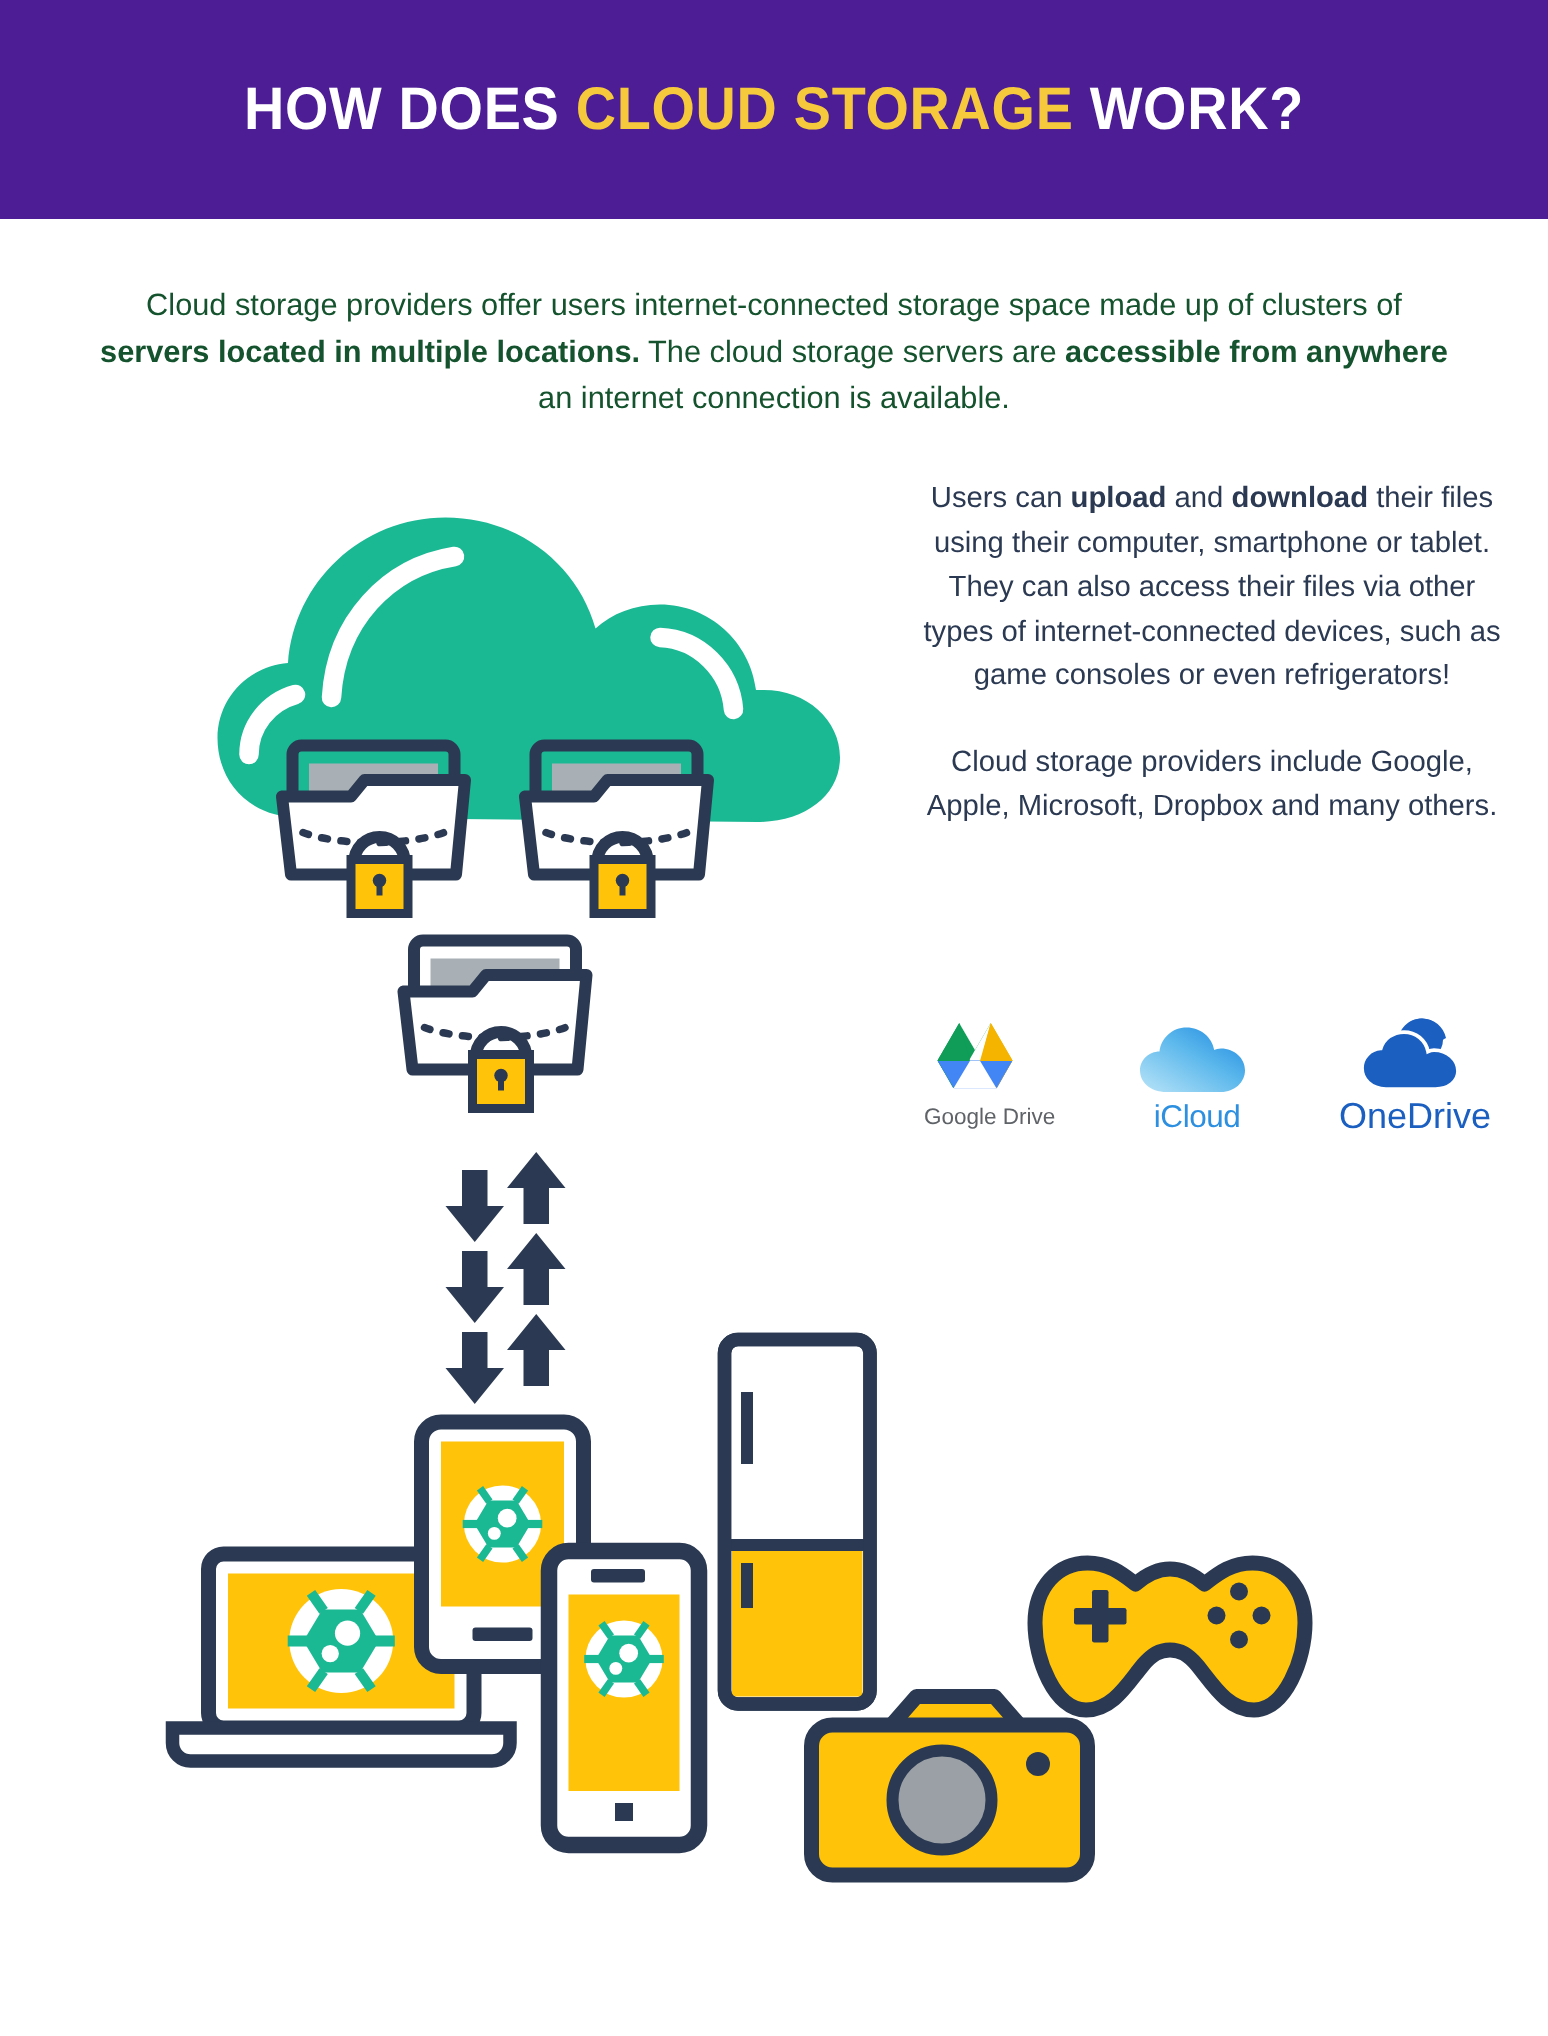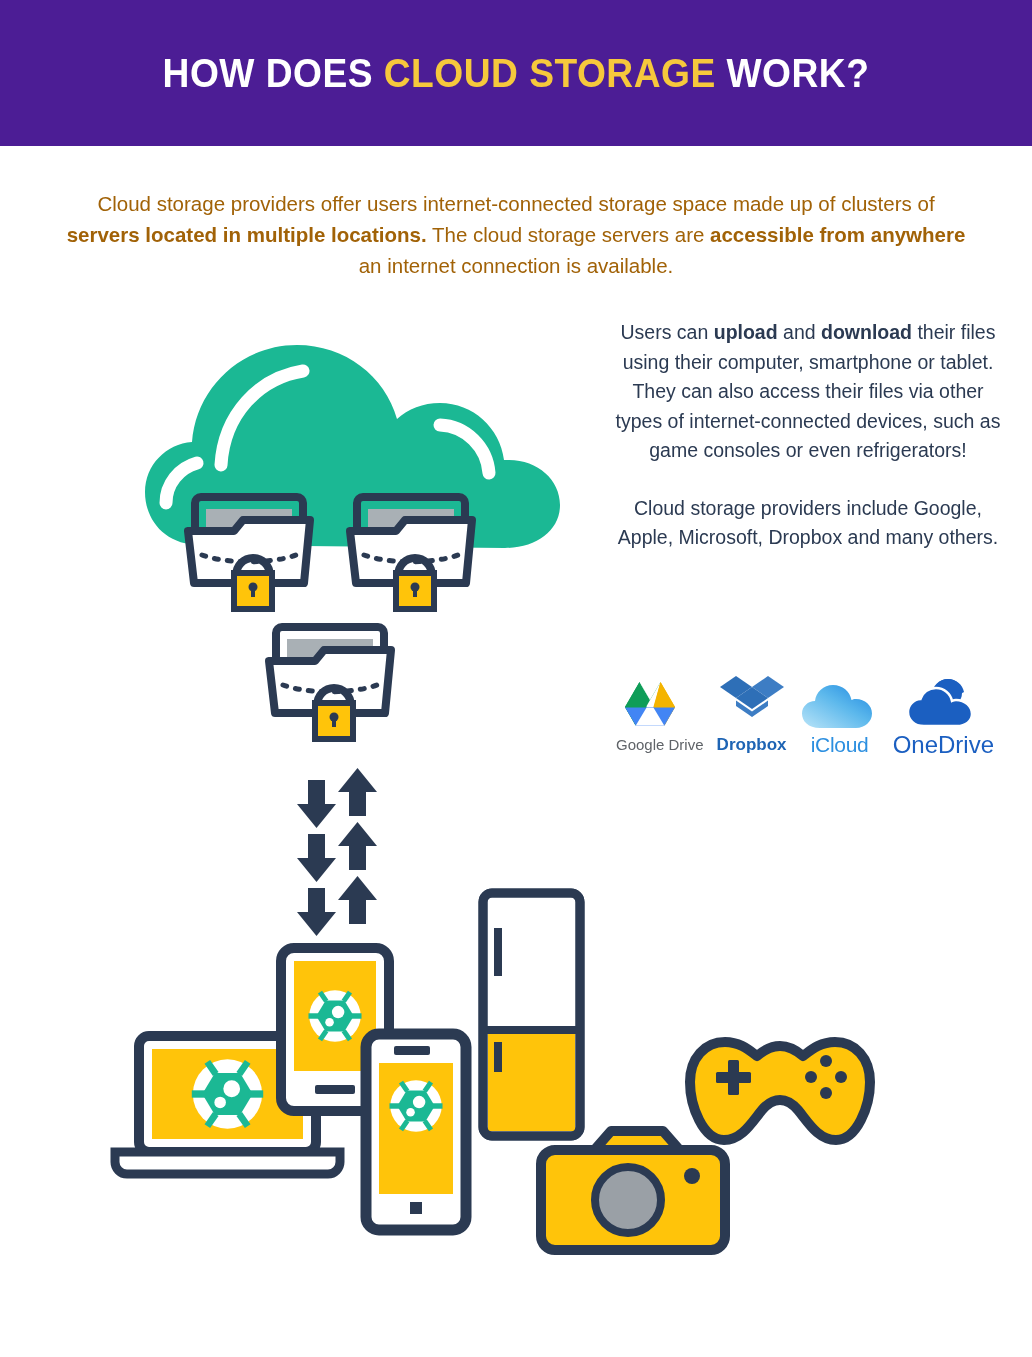--- a/index.html
+++ b/index.html
@@ -39,21 +39,21 @@
 
   
   .intro {
     position: absolute;
     left: 66px;
     top: 188px;
     width: 900px;
     text-align: center;
     font-size: 20.5px;
     line-height: 31px;
-    color: #a16207;
+    color: #14532d;
   }
   .intro b { font-weight: 700; }
 
   
   .right-col {
     position: absolute;
     left: 607px;
     top: 318px;
     width: 402px;
     text-align: center;
@@ -136,33 +136,20 @@
         <polygon points="20.5,6 6,31 16.8,49.2 27.6,31" fill="#0f9d58"></polygon>
         <polygon points="41.5,6 56,31 45.2,49.2 34.4,31" fill="#f4b400"></polygon>
         <polygon points="20.5,6 41.5,6 34.4,31 27.6,31" fill="#ffffff" opacity="0"></polygon>
         <polygon points="6.2,31.4 55.8,31.4 45.2,49.4 16.8,49.4" fill="#4285f4"></polygon>
         <polygon points="16.8,49.4 27.6,31.4 34.4,31.4 45.2,49.4" fill="#ffffff"></polygon>
       </svg>
     </div>
     <div class="logo-label label-gdrive">Google Drive</div>
   </div>
 
-  <div class="logo-cell">
-    <div class="logo-mark">
-      <svg width="66" height="58" viewBox="0 0 66 58">
-        <polygon points="17,2 33,13 17,24 1,13" fill="#2e6fb7"></polygon>
-        <polygon points="49,2 65,13 49,24 33,13" fill="#3d7dc4"></polygon>
-        <polygon points="17,24 33,13 49,24 33,35" fill="#2e6fb7"></polygon>
-        <polygon points="17,26.5 33,37.5 49,26.5 49,32 33,43 17,32" fill="#3d7dc4"></polygon>
-        <polygon points="20,38 33,47 46,38 33,56 20,47" fill="#2e6fb7" opacity="0"></polygon>
-        <polygon points="17,38.5 33,27.5 49,38.5 33,49.5" fill="#3d7dc4" opacity="0"></polygon>
-      </svg>
-    </div>
-    <div class="logo-label label-dropbox">Dropbox</div>
-  </div>
 
   <div class="logo-cell">
     <div class="logo-mark">
       <svg width="80" height="56" viewBox="0 0 80 56">
         <defs>
           <linearGradient id="icg" x1="0" y1="1" x2="1" y2="0">
             <stop offset="0%" stop-color="#b9e4f8"></stop>
             <stop offset="55%" stop-color="#5cb8ec"></stop>
             <stop offset="100%" stop-color="#1b86e0"></stop>
           </linearGradient>

